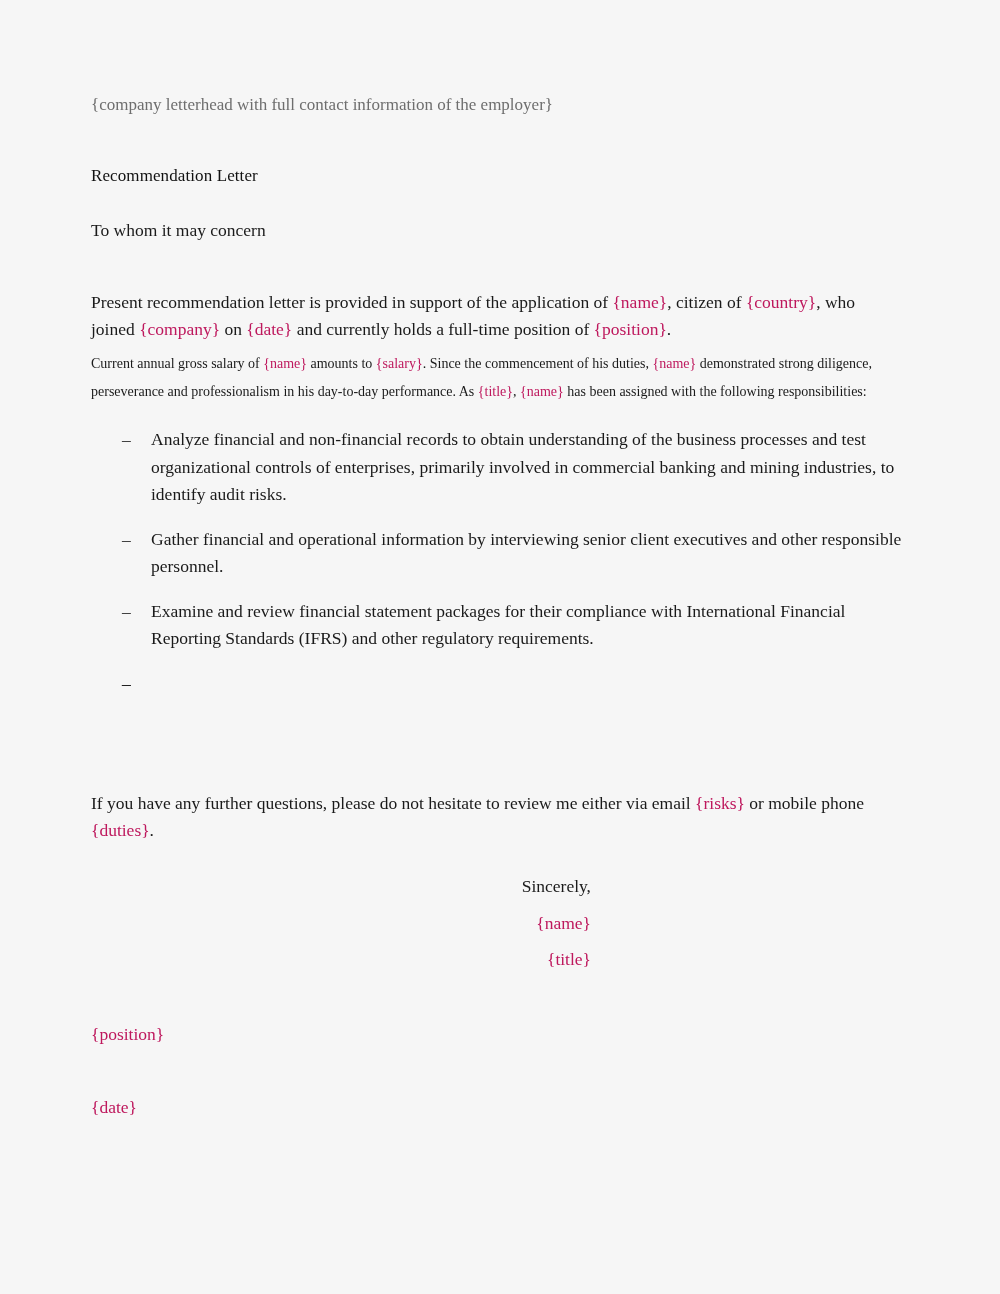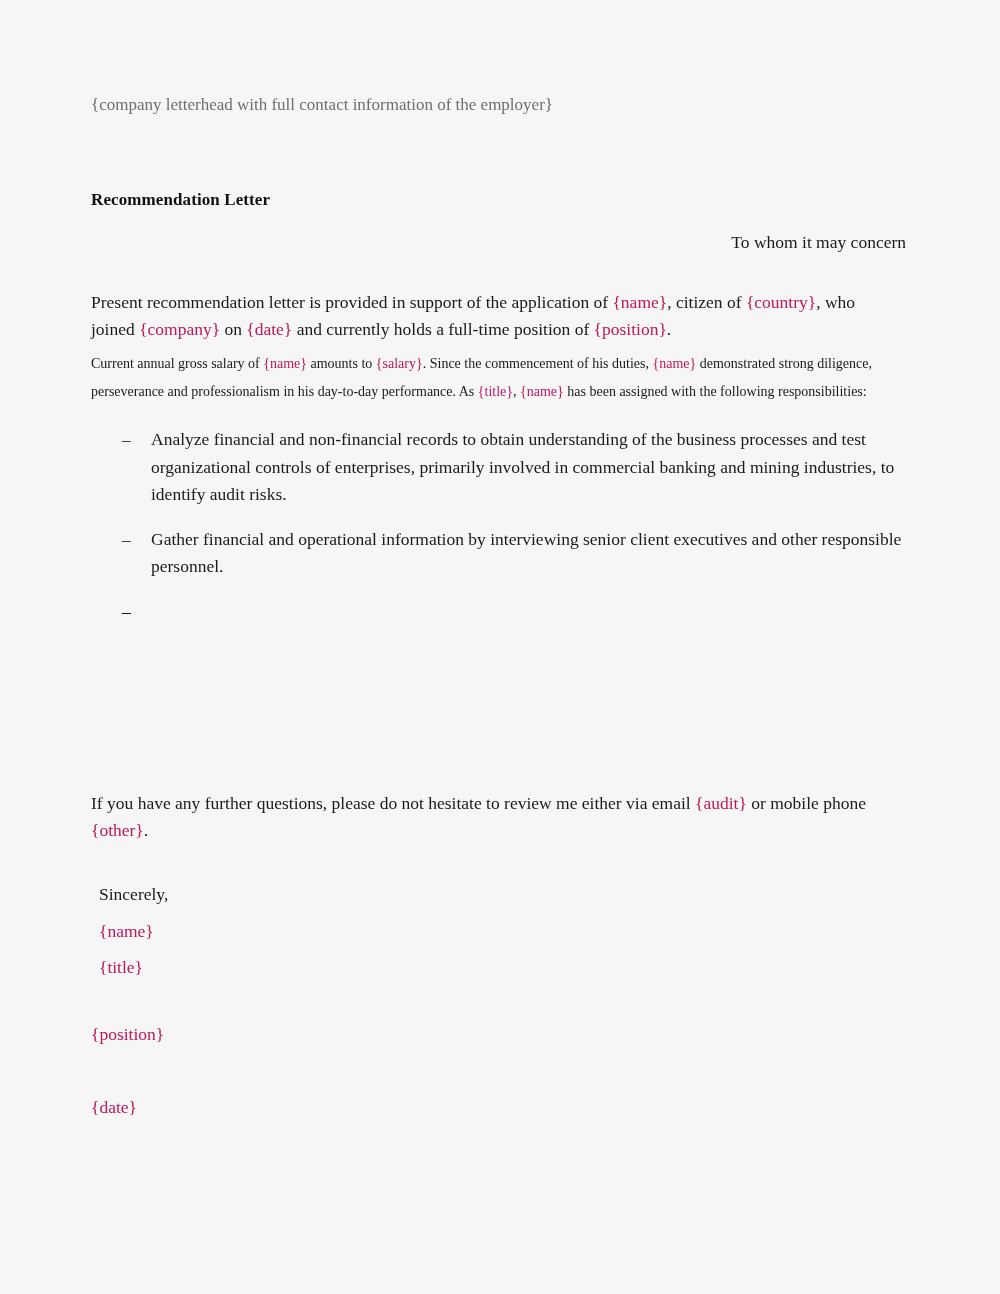--- a/index.html
+++ b/index.html
@@ -46,35 +46,33 @@
     white-space: nowrap;
   }
 
   
   .doc-title {
     position: absolute;
     left: 0;
     top: 164px;
     font-size: 17px;
     line-height: 24px;
-    font-weight: bold;
+    font-weight: normal;
     color: #111111;
     letter-spacing: 0.1px;
-    margin-top: 24px;
   }
 
   
   .salutation {
     position: absolute;
     left: 0;
-    top: 229px;
+    top: 217px;
     font-size: 17.5px;
     line-height: 27px;
     width: 815px;
-    text-align: right;
   }
   .para-1 {
     position: absolute;
     left: 0;
     top: 271px;
     font-size: 17.5px;
     line-height: 27.5px;
     width: 800px;
   }
   .para-2 {
@@ -128,21 +126,22 @@
   
   .sig-block {
     position: absolute;
     left: 0;
     top: 873px;
     width: 500px;
   }
   .sig-line {
     font-size: 17.5px;
     line-height: 27px;
-    margin: 8px;
+    margin: 0;
+    text-align: right;
   }
   .sig-sincerely {
     margin-bottom: 10px;
   }
   .sig-name {
     margin-bottom: 9px;
   }
   .sig-title {
     margin-bottom: 0;
   }
@@ -175,26 +174,26 @@
 
     <div class="salutation">To whom it may concern</div>
 
     <p class="para-1"><span>Present recommendation letter is provided in support of the application of </span><span class="ph">{name}</span><span>, citizen of </span><span class="ph">{country}</span><span>, who joined </span><span class="ph">{company}</span><span> on </span><span class="ph">{date}</span><span> and currently holds a full-time position of </span><span class="ph">{position}</span><span>.</span></p>
 
     <p class="para-2"><span>Current annual gross salary of </span><span class="ph">{name}</span><span> amounts to </span><span class="ph">{salary}</span><span>. Since the commencement of his duties, </span><span class="ph">{name}</span><span> demonstrated strong diligence, perseverance and professionalism in his day-to-day performance. As </span><span class="ph">{title}</span><span>, </span><span class="ph">{name}</span><span> has been assigned with the following responsibilities:</span></p>
 
     <ul class="resp-list">
         <li class="resp-item"><span class="resp-dash">–</span><span>Analyze financial and non-financial records to obtain understanding of the business processes and test organizational controls of enterprises, primarily involved in commercial banking and mining industries, to identify audit risks.</span></li>
         <li class="resp-item"><span class="resp-dash">–</span><span>Gather financial and operational information by interviewing senior client executives and other responsible personnel.</span></li>
-        <li class="resp-item"><span class="resp-dash">–</span></li>
+        <li class="resp-item"><span class="resp-dash">–</span><span>Examine and review financial statement packages for their compliance with International Financial Reporting Standards (IFRS) and other regulatory requirements.</span></li>
         <li class="resp-item"><span class="resp-dash">–</span></li>
         <li class="resp-item"><span class="resp-dash">–</span></li>
       </ul>
 
-    <p class="para-closing"><span>If you have any further questions, please do not hesitate to review me either via email </span><span class="ph">{audit}</span><span> or mobile phone </span><span class="ph">{other}</span><span>.</span></p>
+    <p class="para-closing"><span>If you have any further questions, please do not hesitate to review me either via email </span><span class="ph">{risks}</span><span> or mobile phone </span><span class="ph">{duties}</span><span>.</span></p>
 
     <div class="sig-block">
       <p class="sig-line sig-sincerely">Sincerely,</p>
       <p class="sig-line sig-name ph">{name}</p>
       <p class="sig-line sig-title ph">{title}</p>
       <p class="sig-signature ph">{position}</p>
       <p class="sig-date ph">{date}</p>
     </div>
 
   </div>

